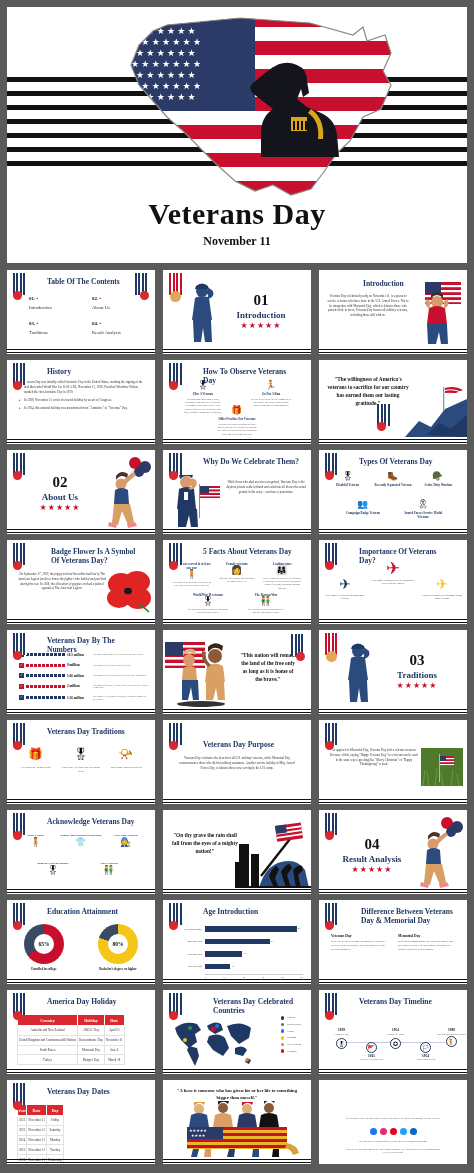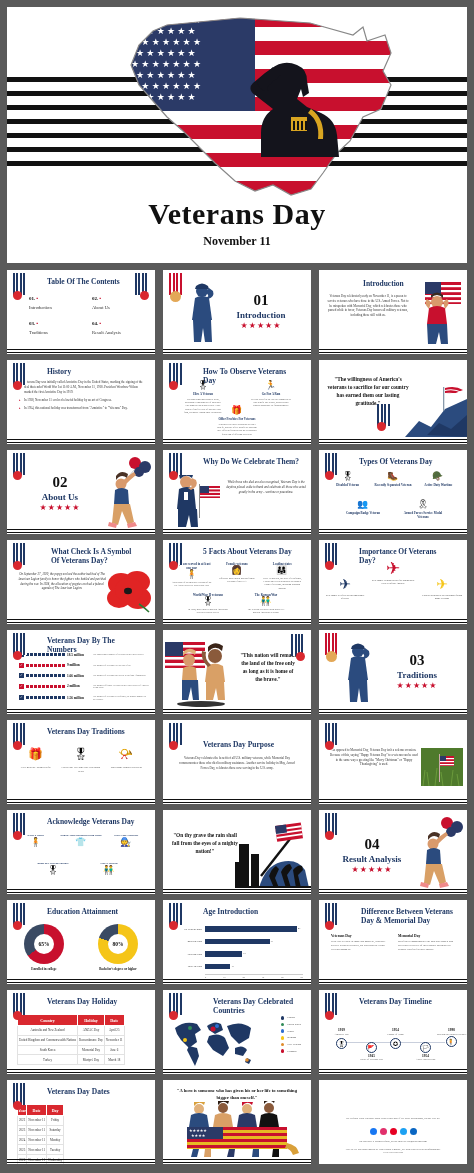--- a/index.html
+++ b/index.html
@@ -493,21 +493,21 @@
       </div>
       <div class="footer-stripes">
           <b></b>
           <b></b>
         </div>
     </div>
 
     <div class="slide">
       <div class="ribbon"></div>
       <div class="medal"></div>
-      <div class="s-title" style="padding:0 16px;">What Check Is A Symbol Of Veterans Day?</div>
+      <div class="s-title" style="padding:0 16px;">Badge Flower Is A Symbol Of Veterans Day?</div>
       <div class="s-body" style="left:10px;right:48px;top:32px;font-style:italic;">On September 27, 1920, the poppy evolved the authorized bud of The American Legion family to honor the fighters who battled and perished during the war. In 1924, the allocation of poppies evolved a federal agenda of The American Legion.</div>
       <svg class="fig" style="right:2px;top:26px;width:48px;height:48px" viewBox="0 0 48 48">
         <g fill="#e02424">
           <ellipse cx="16" cy="18" rx="13" ry="11"></ellipse>
           <ellipse cx="32" cy="16" rx="13" ry="11"></ellipse>
           <ellipse cx="14" cy="32" rx="12" ry="10"></ellipse>
           <ellipse cx="33" cy="32" rx="13" ry="11"></ellipse>
           <ellipse cx="24" cy="24" rx="14" ry="12"></ellipse>
         </g>
         <ellipse cx="23" cy="25" rx="4" ry="3.2" fill="#1a1a1a"></ellipse>
@@ -968,21 +968,21 @@
       </div>
       <div class="footer-stripes">
           <b></b>
           <b></b>
         </div>
     </div>
 
     <div class="slide">
       <div class="ribbon"></div>
       <div class="medal"></div>
-      <div class="s-title">Veterans Day Holiday</div>
+      <div class="s-title">America Day Holiday</div>
       <table class="tbl">
         <thead>
             <tr>
           <th>Country</th>
           <th>Holiday</th>
           <th>Date</th>
         </tr>
           </thead>
         <tbody>
           <tr>

